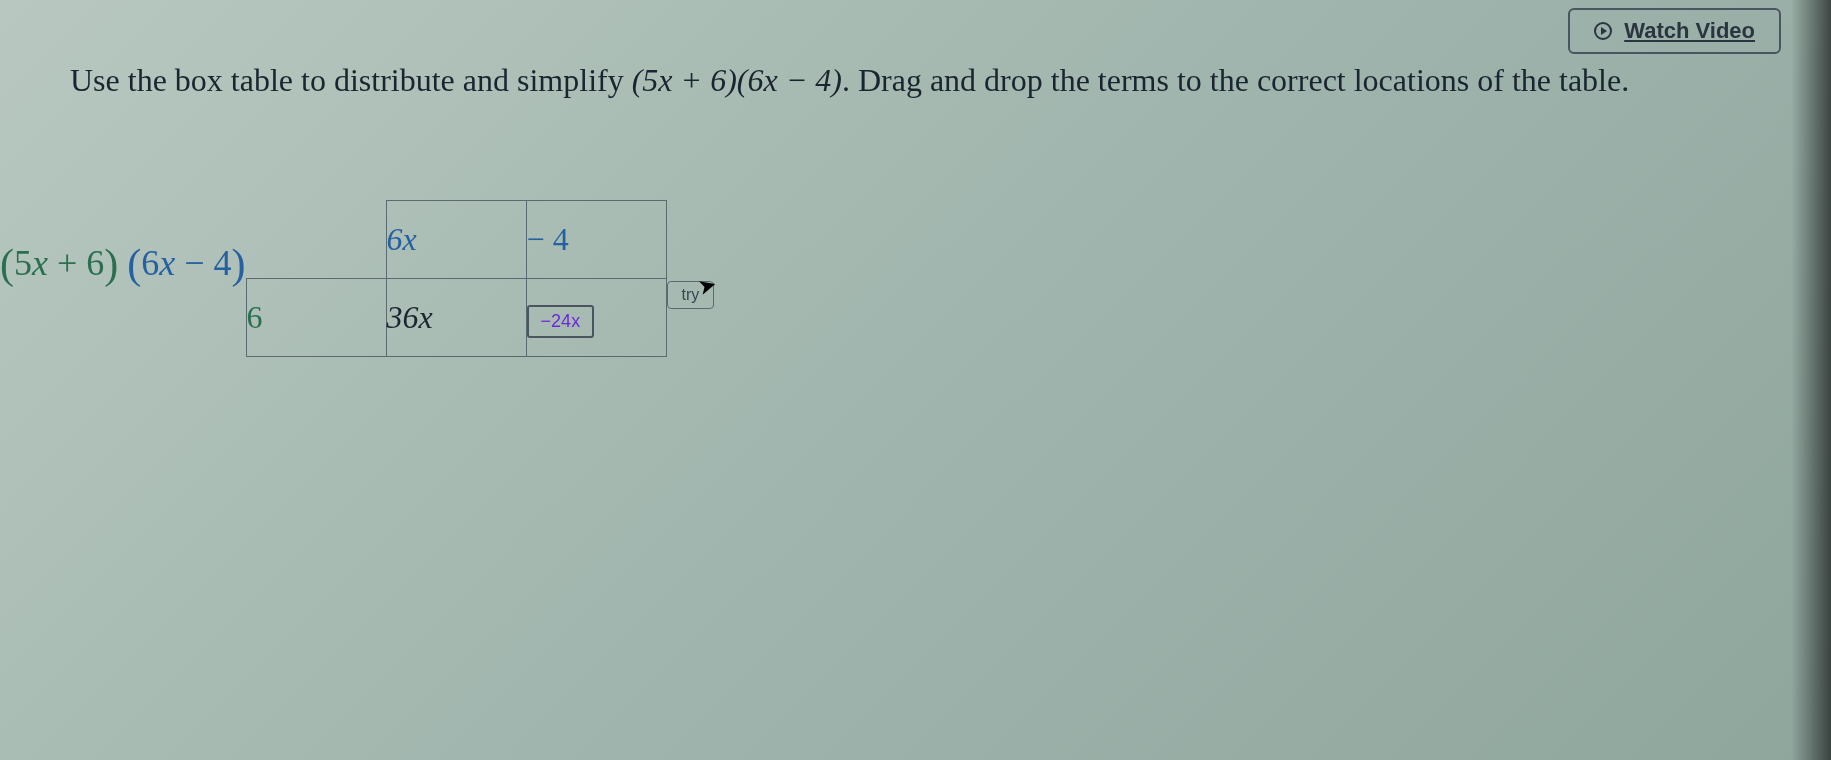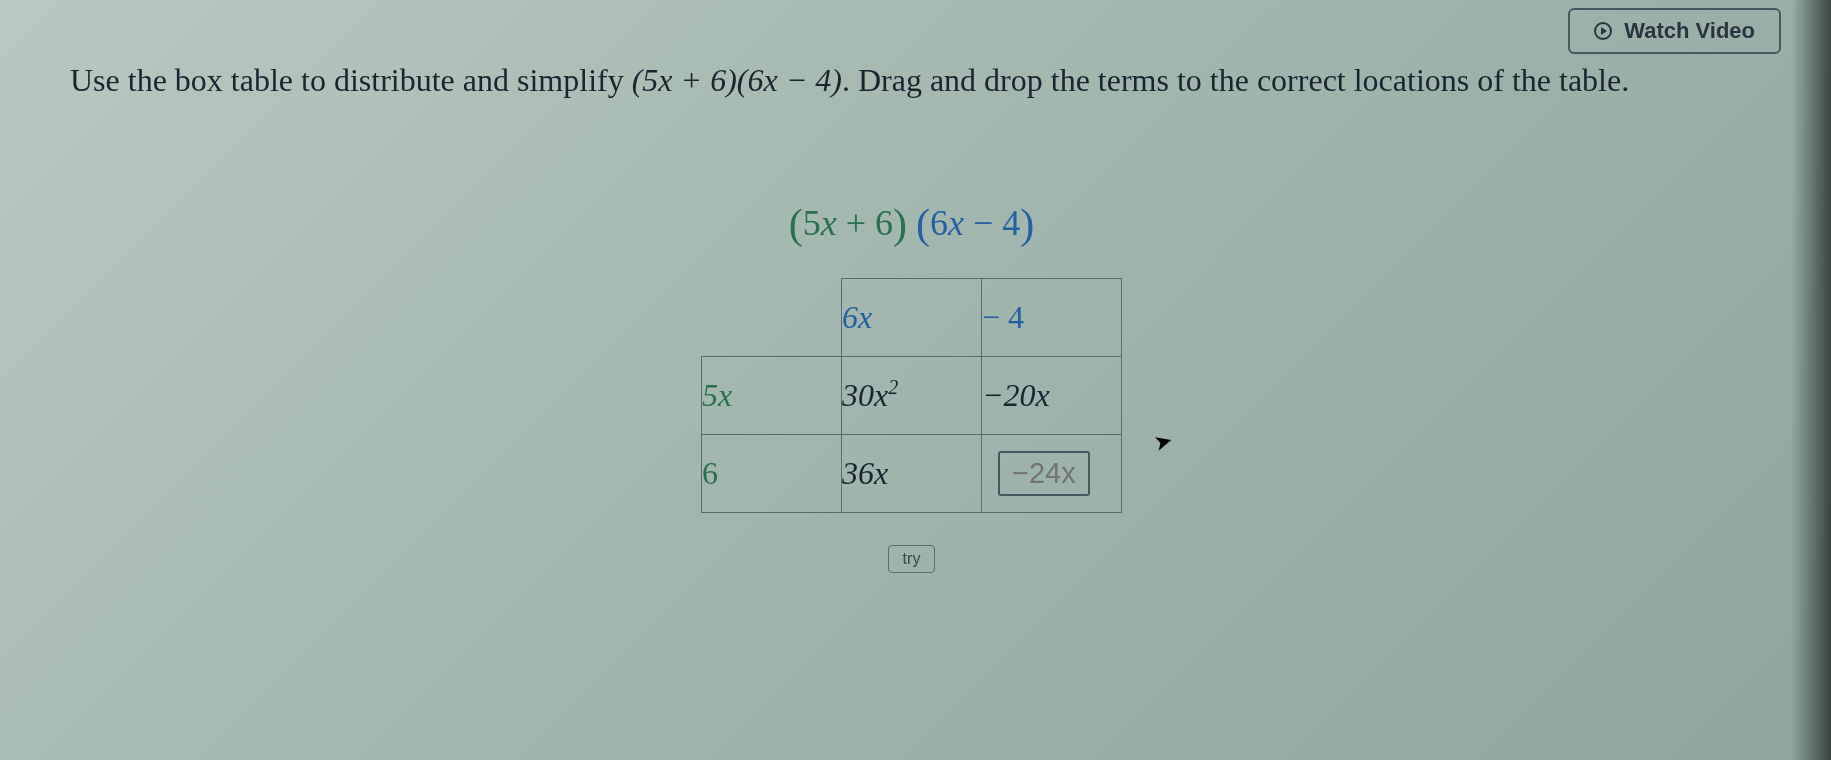--- a/index.html
+++ b/index.html
@@ -25,20 +25,21 @@
     padding: 8px 24px;
     font-family: Arial, sans-serif;
     font-size: 22px;
     font-weight: 600;
     color: #2a3540;
     background: transparent;
     display: flex;
     align-items: center;
     gap: 12px;
     cursor: pointer;
+    text-decoration: underline;
   }
   .play-icon {
     width: 18px;
     height: 18px;
     border: 2px solid #2a3540;
     border-radius: 50%;
     display: inline-flex;
     align-items: center;
     justify-content: center;
   }
@@ -63,21 +64,21 @@
   .math-inline {
     font-family: Liberation Serif, serif;
     font-style: italic;
   }
   .main-area {
     position: absolute;
     top: 200px;
     left: 0;
     right: 8px;
     display: flex;
-    flex-direction: column;
+    flex-direction: row;
     align-items: center;
   }
   .expression {
     font-size: 36px;
     font-family: 'Times New Roman', serif;
     margin-bottom: 30px;
   }
   .paren { font-size: 42px; vertical-align: -3px; }
   .green { color: #2a7050; }
   .blue { color: #2560a0; }
@@ -106,24 +107,23 @@
     border: 1px solid #5a6a70;
     color: #1a2530;
   }
   .sup { font-size: 20px; vertical-align: super; }
   .drop-chip {
     display: inline-block;
     border: 2px solid #4a5560;
     border-radius: 3px;
     padding: 4px 12px;
     font-family: Arial, sans-serif;
-    font-size: 29px;
-    color: #737373;
+    font-size: 18px;
+    color: #6d28d9;
     cursor: grab;
-    margin-left: 16px;
   }
   .cursor-icon {
     position: absolute;
     right: -50px;
     bottom: 58px;
     font-size: 22px;
     color: #000;
     transform: rotate(-15deg);
   }
   .table-wrap { position: relative; }
@@ -169,25 +169,20 @@
 
   <div class="table-wrap">
     <table class="box-table">
       <tbody>
           <tr class="header-top">
         <td></td>
         <td class="hcell"><span class="xvar">6x</span></td>
         <td class="hcell"><span>− 4</span></td>
       </tr>
       <tr class="data-row">
-        <td class="hleft"><span class="xvar">5x</span></td>
-        <td class="cell"><span class="xvar"><span>30x</span><span class="sup">2</span></span></td>
-        <td class="cell"><span class="xvar">−20x</span></td>
-      </tr>
-      <tr class="data-row">
         <td class="hleft"><span>6</span></td>
         <td class="cell"><span class="xvar">36x</span></td>
         <td class="cell">
           <span class="drop-chip">−24x</span>
         </td>
       </tr>
     </tbody>
       </table>
     <span class="cursor-icon">➤</span>
   </div>

